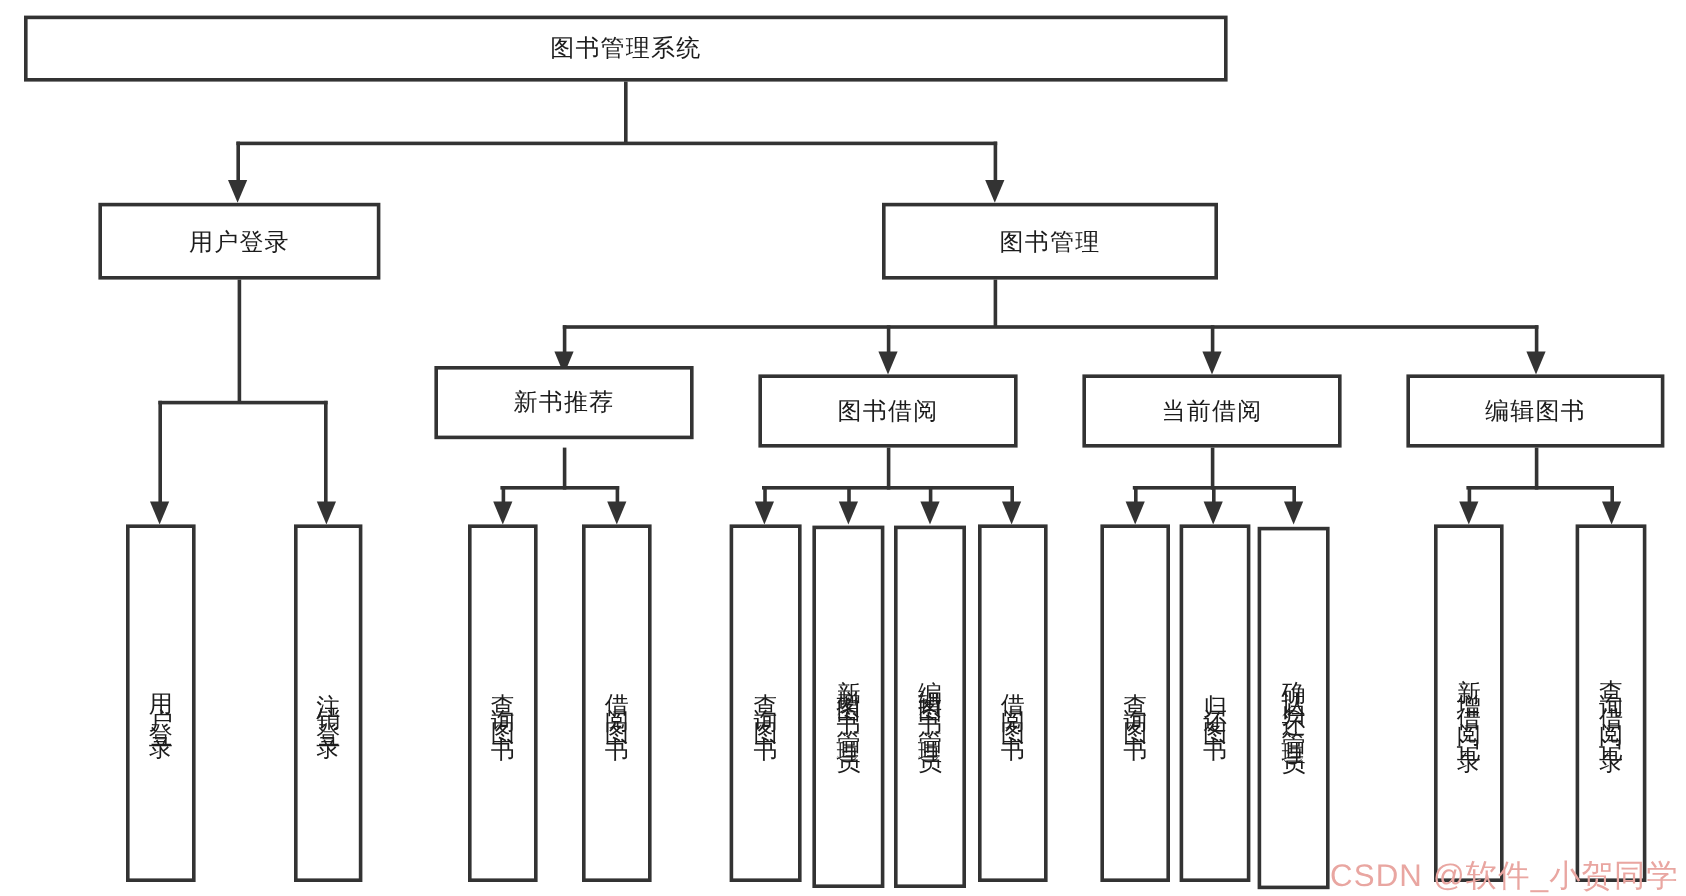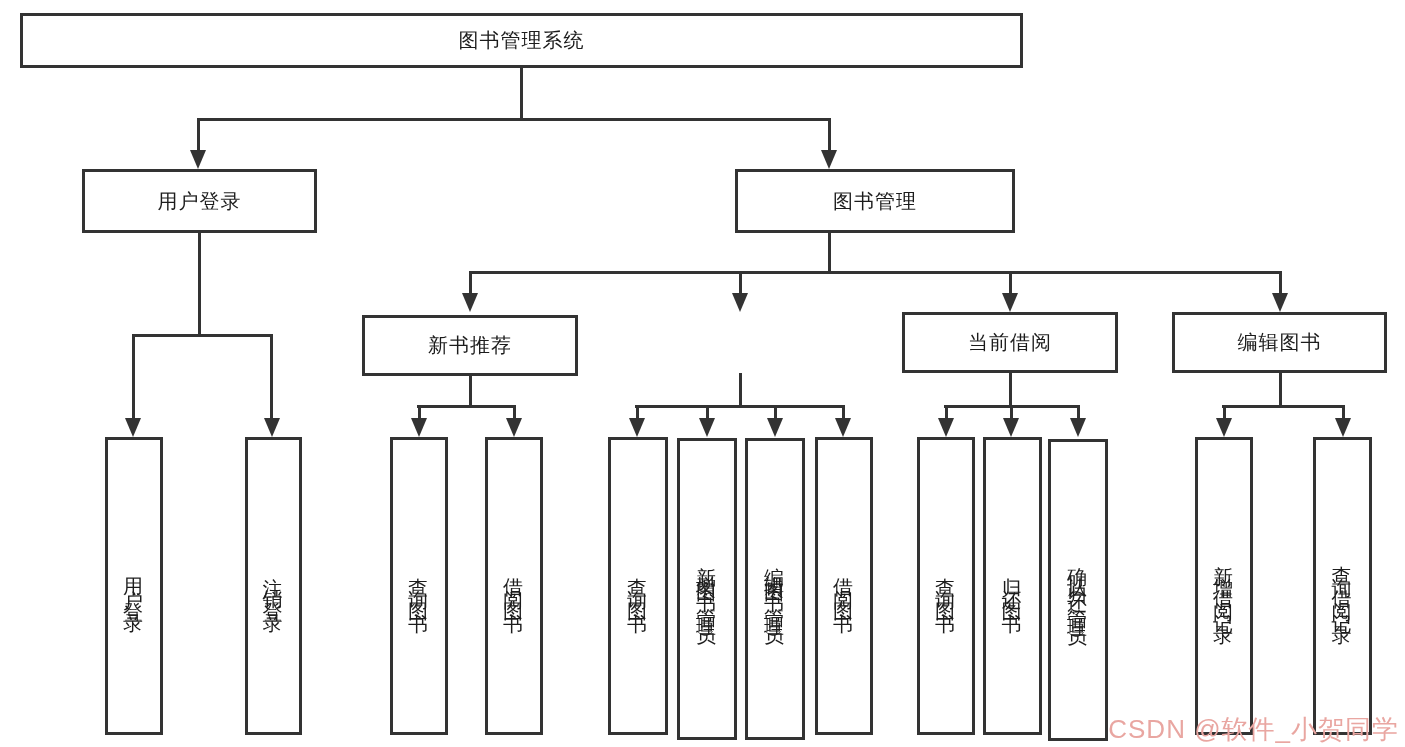--- a/index.html
+++ b/index.html
@@ -89,22 +89,25 @@
   <div class="hline" style="left:469px;top:271px;width:813px"></div>
   <div class="vline" style="left:469px;top:271px;height:24px"></div>
   <div class="arrow" style="left:462px;top:293px"></div>
   <div class="vline" style="left:739px;top:271px;height:24px"></div>
   <div class="arrow" style="left:732px;top:293px"></div>
   <div class="vline" style="left:1009px;top:271px;height:24px"></div>
   <div class="arrow" style="left:1002px;top:293px"></div>
   <div class="vline" style="left:1279px;top:271px;height:24px"></div>
   <div class="arrow" style="left:1272px;top:293px"></div>
 
-  <div class="node" style="left:362px;top:315px;width:216px;height:61px">
+  <div class="node" style="left:362px;top:305px;width:216px;height:61px">
     <span>新书推荐</span>
+  </div>
+  <div class="node" style="left:632px;top:312px;width:216px;height:61px">
+    <span>图书借阅</span>
   </div>
   <div class="node" style="left:902px;top:312px;width:216px;height:61px">
     <span>当前借阅</span>
   </div>
   <div class="node" style="left:1172px;top:312px;width:215px;height:61px">
     <span>编辑图书</span>
   </div>
 
   <div class="vline" style="left:469px;top:373px;height:35px"></div>
   <div class="hline" style="left:417px;top:405px;width:99px"></div>

